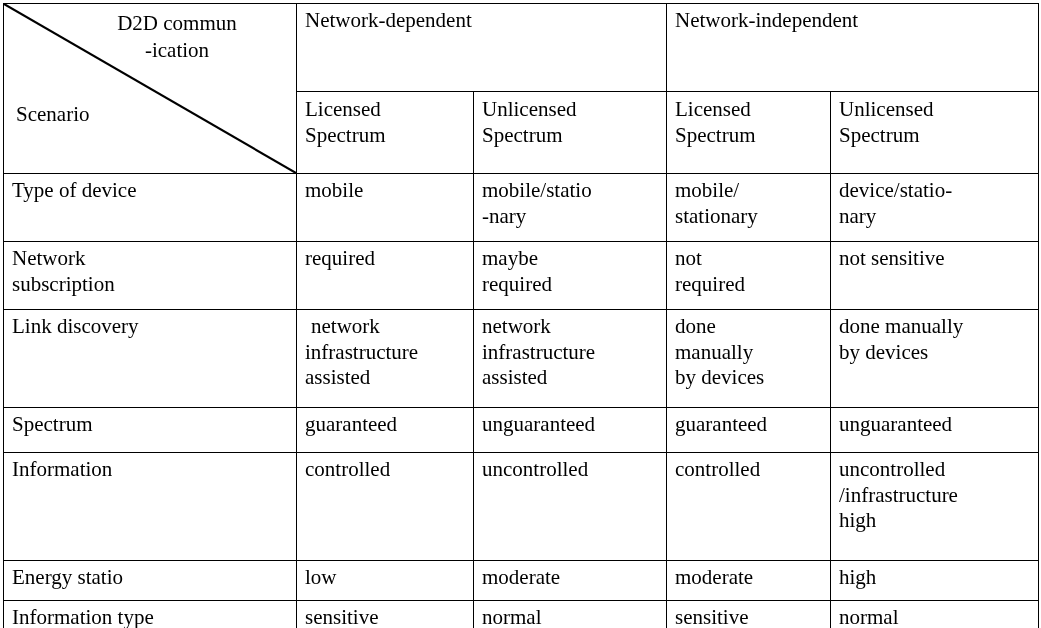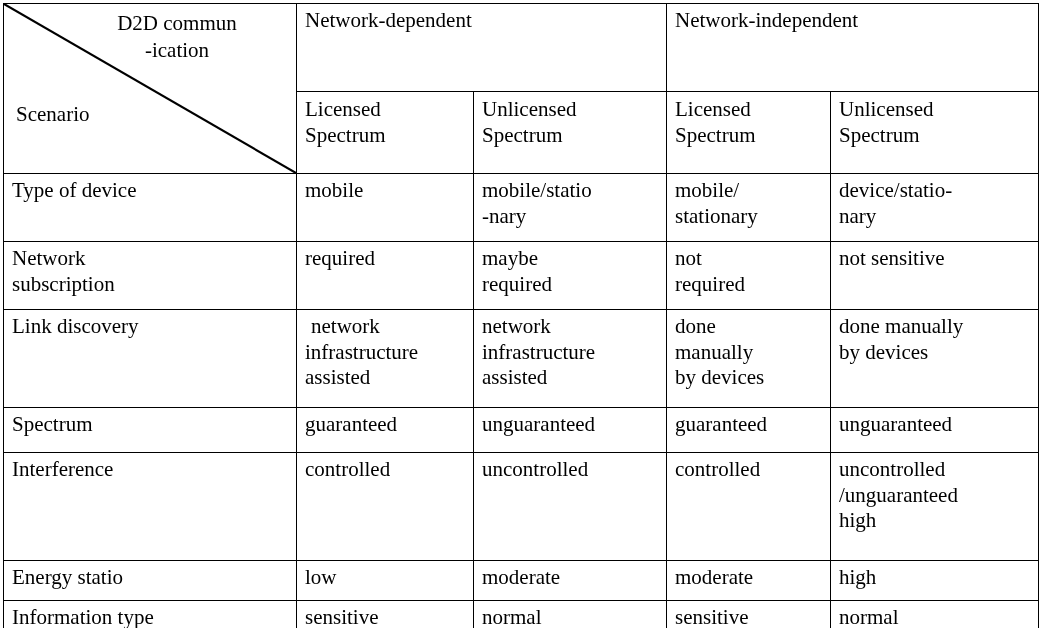--- a/index.html
+++ b/index.html
@@ -253,34 +253,34 @@
         <td>
           <span class="ln">guaranteed</span>
         </td>
         <td>
           <span class="ln">unguaranteed</span>
         </td>
       </tr>
 
       <tr class="r-intf">
         <td class="label-cell">
-          <span class="ln">Interference</span>
+          <span class="ln">Information</span>
         </td>
         <td>
           <span class="ln">controlled</span>
         </td>
         <td>
           <span class="ln">uncontrolled</span>
         </td>
         <td>
           <span class="ln">controlled</span>
         </td>
         <td>
           <span class="ln">uncontrolled</span>
-          <span class="ln">/unguaranteed</span>
+          <span class="ln">/infrastructure</span>
           <span class="ln">high</span>
         </td>
       </tr>
 
       <tr class="r-energy">
         <td class="label-cell">
           <span class="ln">Energy statio</span>
         </td>
         <td>
           <span class="ln">low</span>

